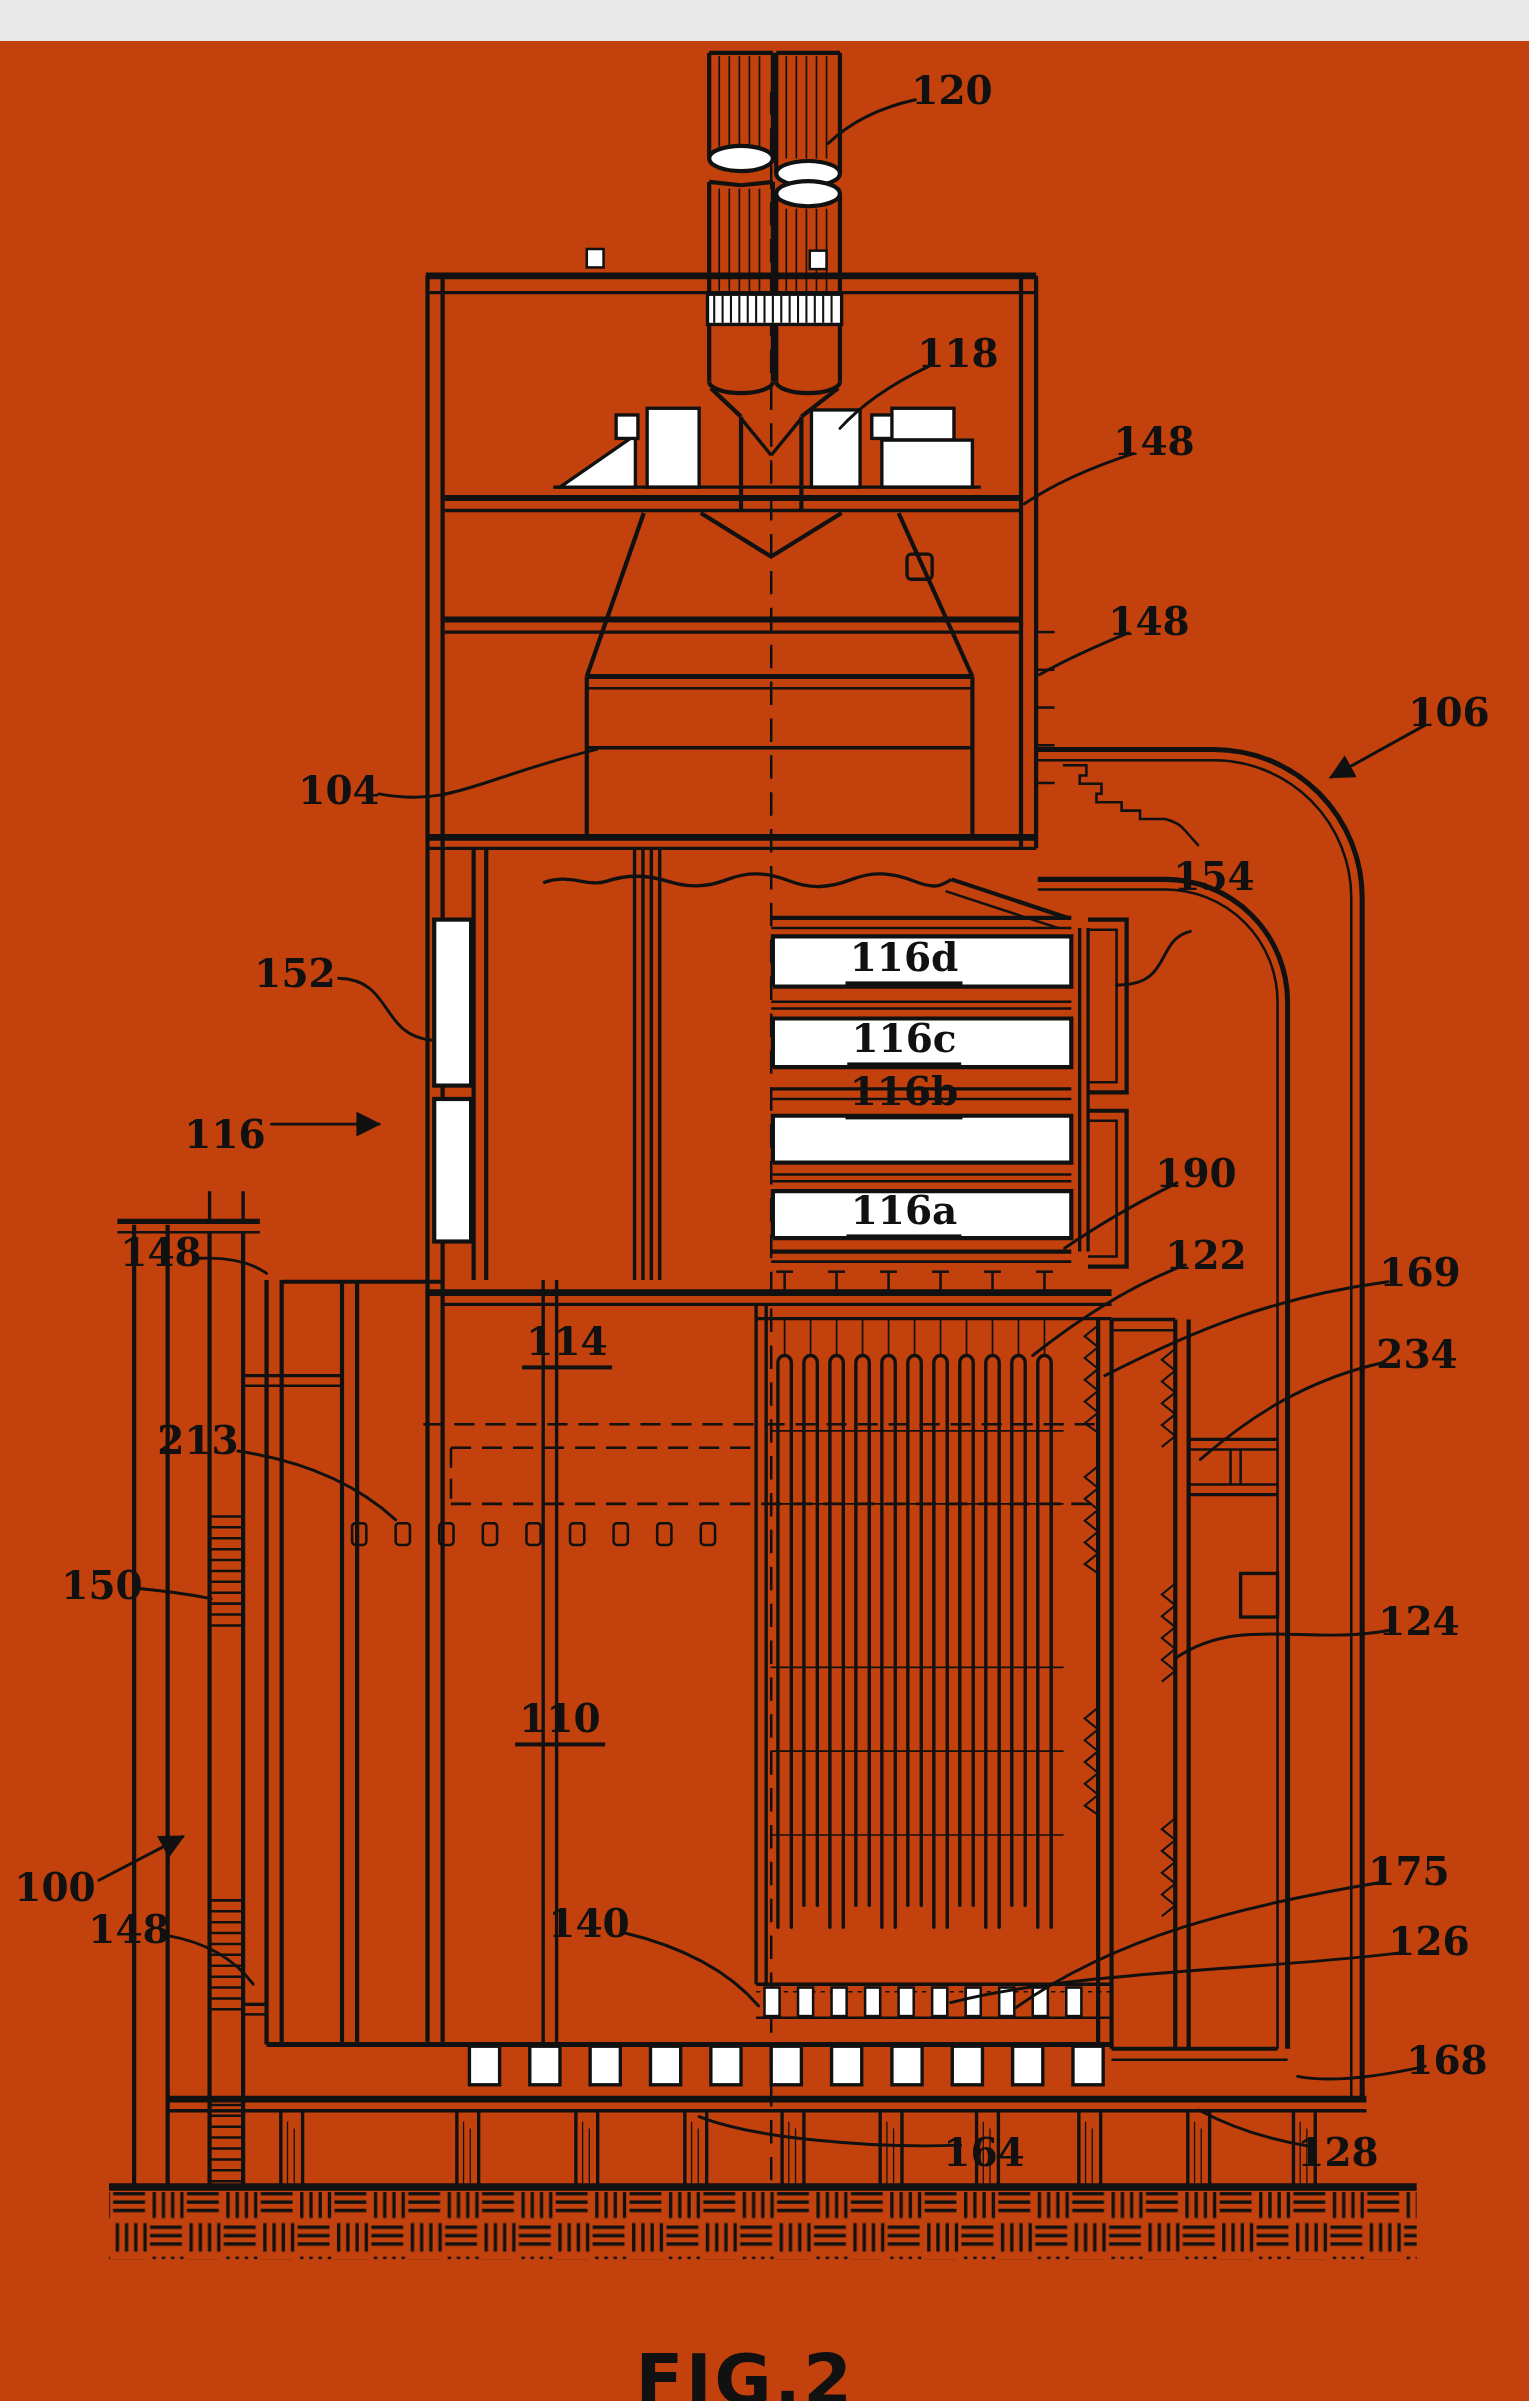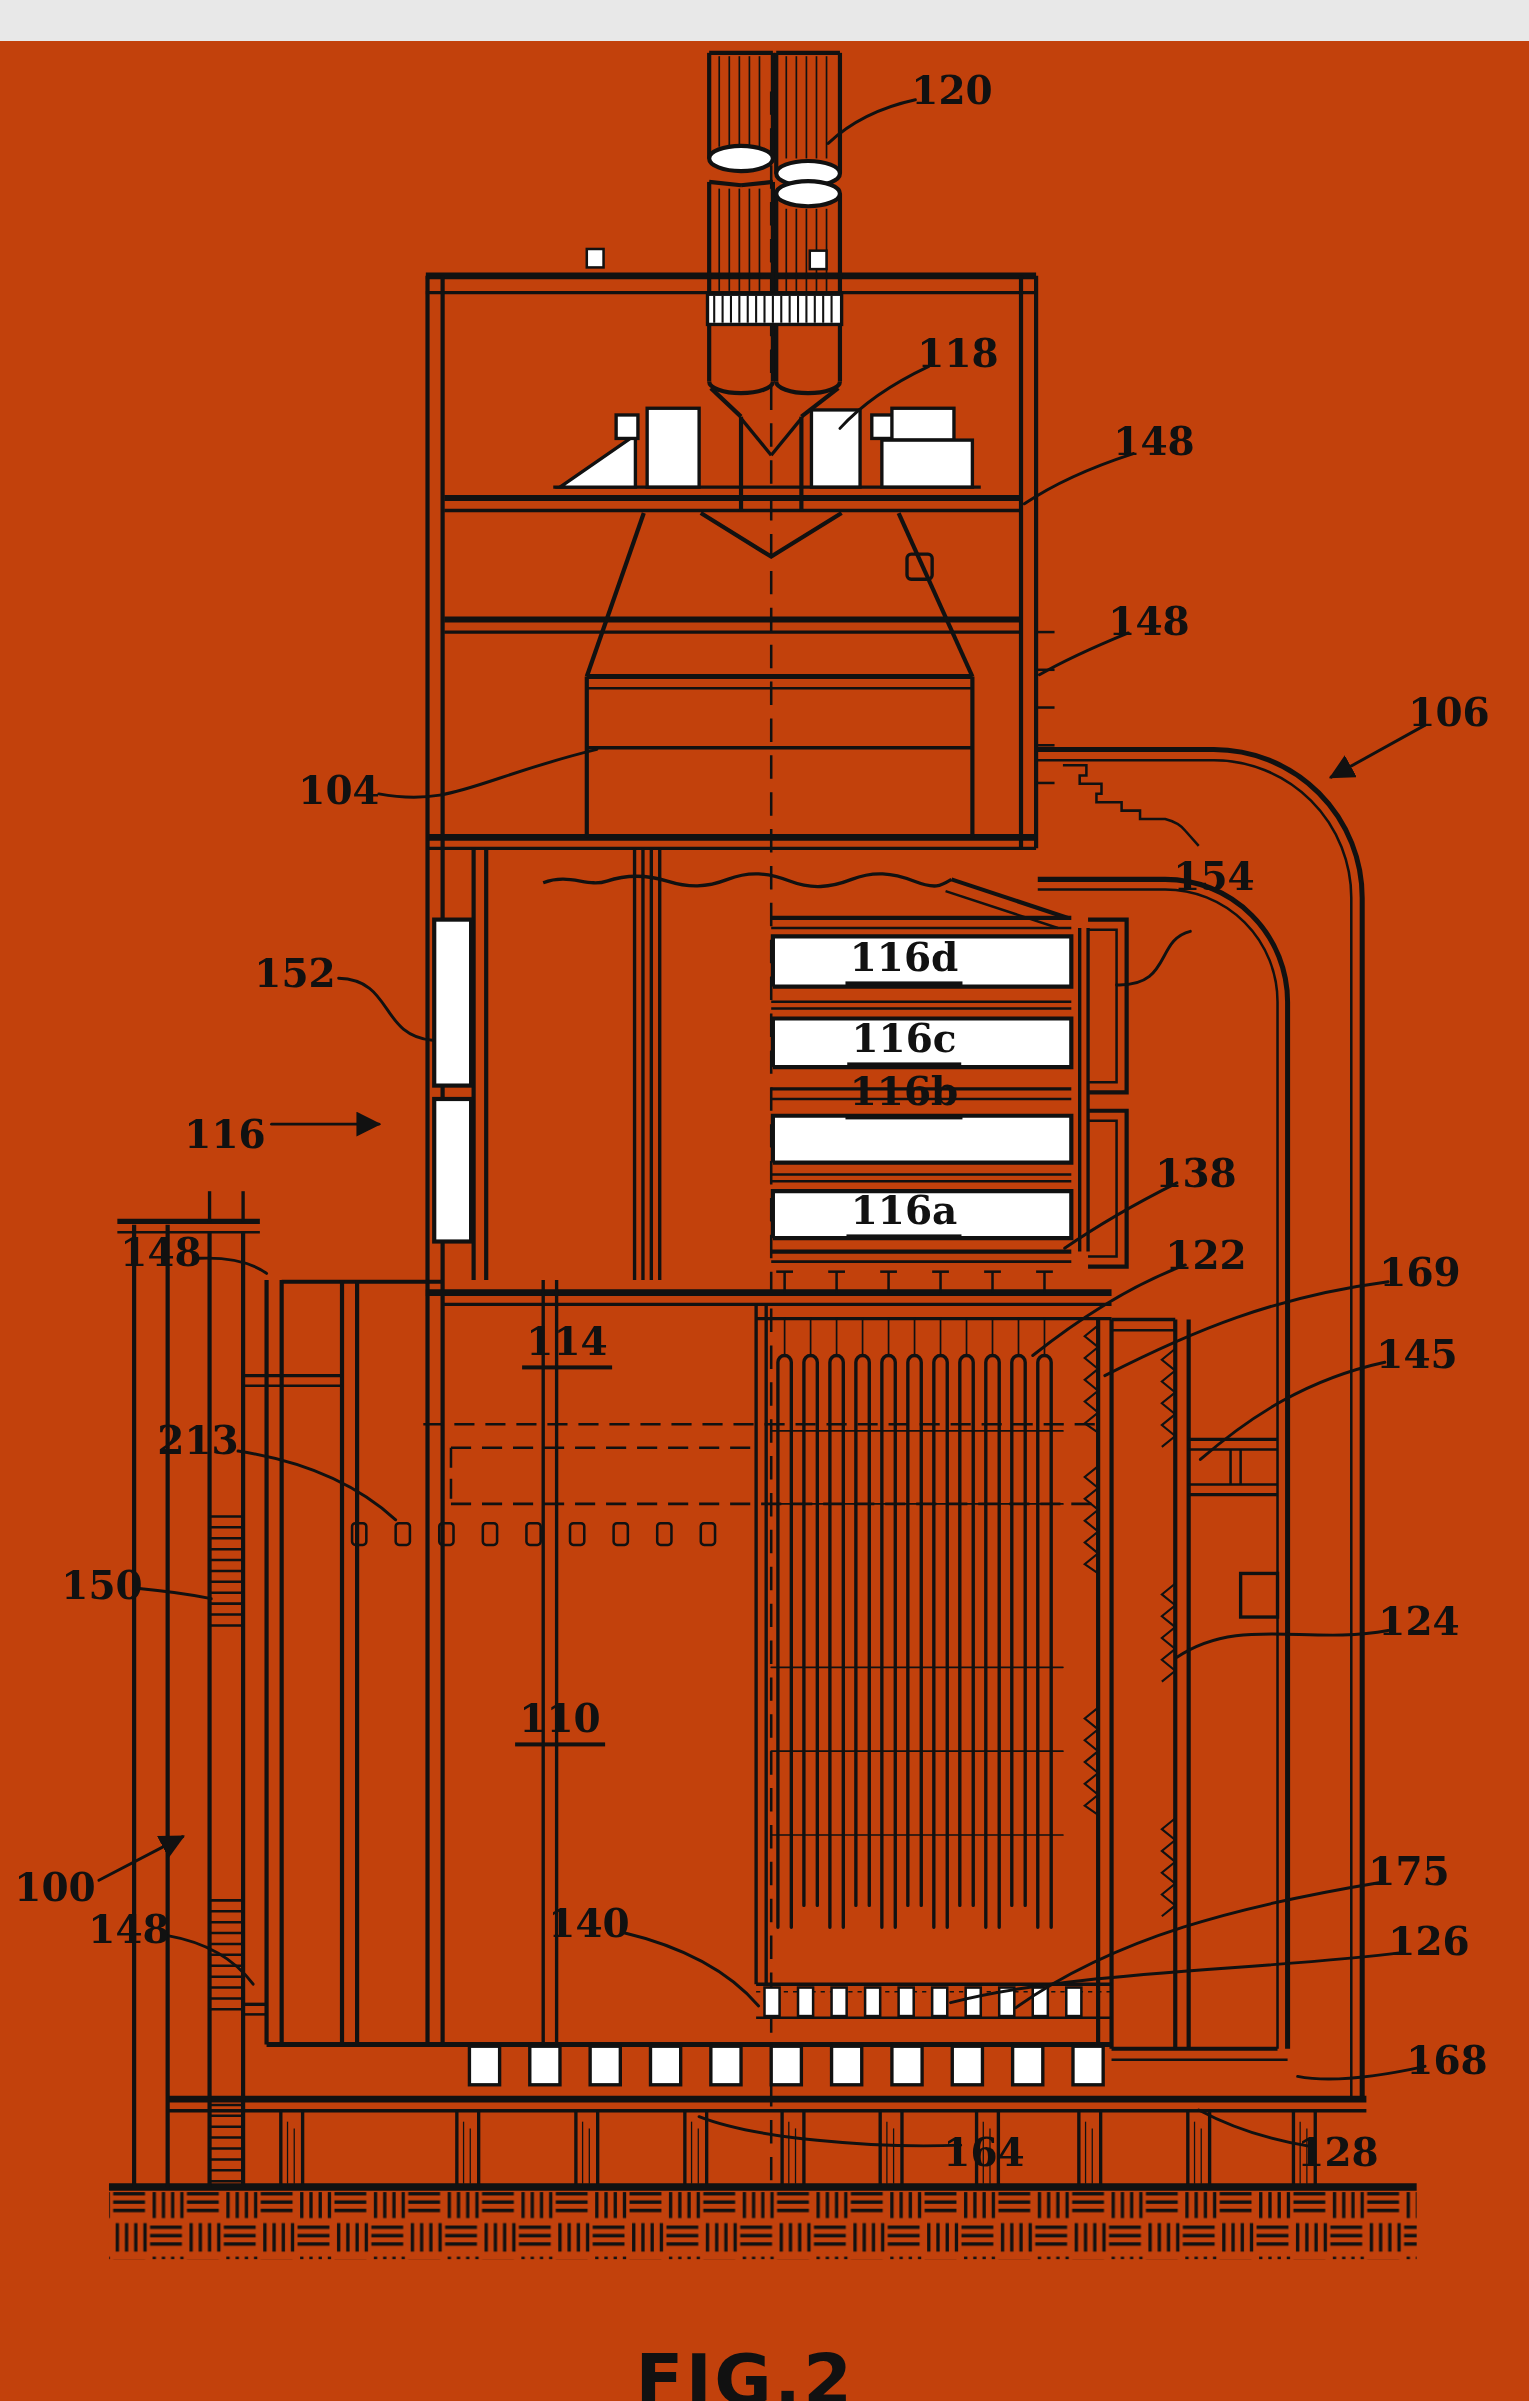--- a/index.html
+++ b/index.html
@@ -491,24 +491,24 @@
 <div class="ref" style="left:1149px;top:580px">148</div>
 <div class="ref" style="left:1449px;top:671px">106</div>
 <div class="ref" style="left:339px;top:749px">104</div>
 <div class="ref" style="left:1214px;top:835px">154</div>
 <div class="ref" style="left:295px;top:932px">152</div>
 <div class="ref" style="left:225px;top:1093px">116</div>
 <div class="ref ul" style="left:904px;top:921px">116d</div>
 <div class="ref ul" style="left:904px;top:1002px">116c</div>
 <div class="ref ul" style="left:904px;top:1055px">116b</div>
 <div class="ref ul" style="left:904px;top:1174px">116a</div>
-<div class="ref" style="left:1196px;top:1132px">138</div>
+<div class="ref" style="left:1196px;top:1132px">190</div>
 <div class="ref" style="left:1206px;top:1214px">122</div>
 <div class="ref" style="left:1420px;top:1231px">169</div>
-<div class="ref" style="left:1417px;top:1313px">145</div>
+<div class="ref" style="left:1417px;top:1313px">234</div>
 <div class="ref" style="left:161px;top:1211px">148</div>
 <div class="ref ul" style="left:567px;top:1305px">114</div>
 <div class="ref" style="left:198px;top:1399px">213</div>
 <div class="ref" style="left:102px;top:1544px">150</div>
 <div class="ref" style="left:1419px;top:1580px">124</div>
 <div class="ref ul" style="left:560px;top:1682px">110</div>
 <div class="ref" style="left:55px;top:1846px">100</div>
 <div class="ref" style="left:129px;top:1888px">148</div>
 <div class="ref" style="left:589px;top:1882px">140</div>
 <div class="ref" style="left:1409px;top:1830px">175</div>

